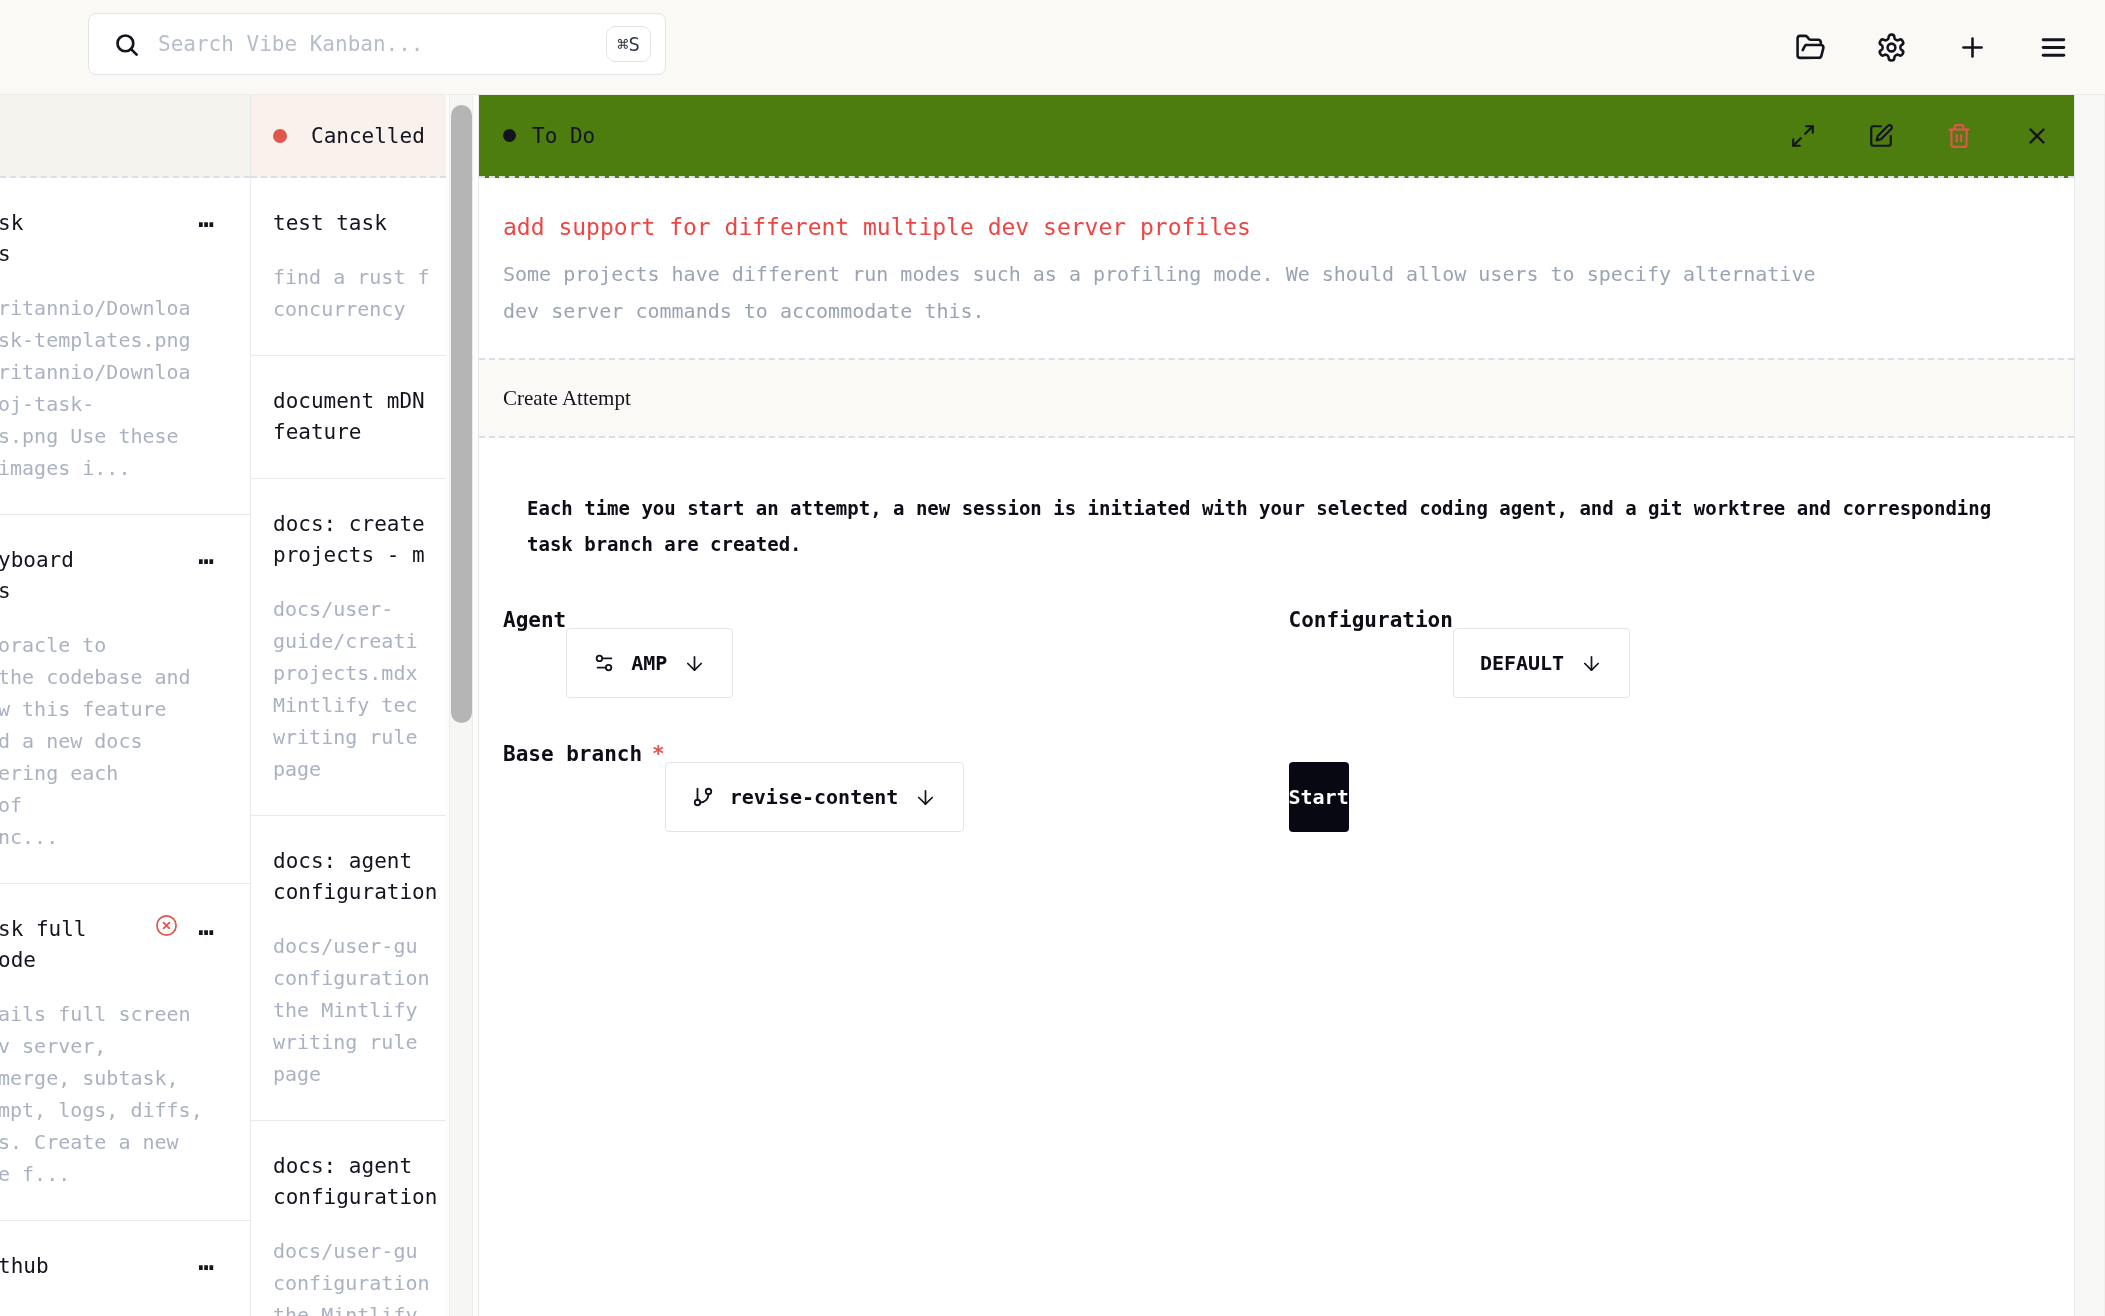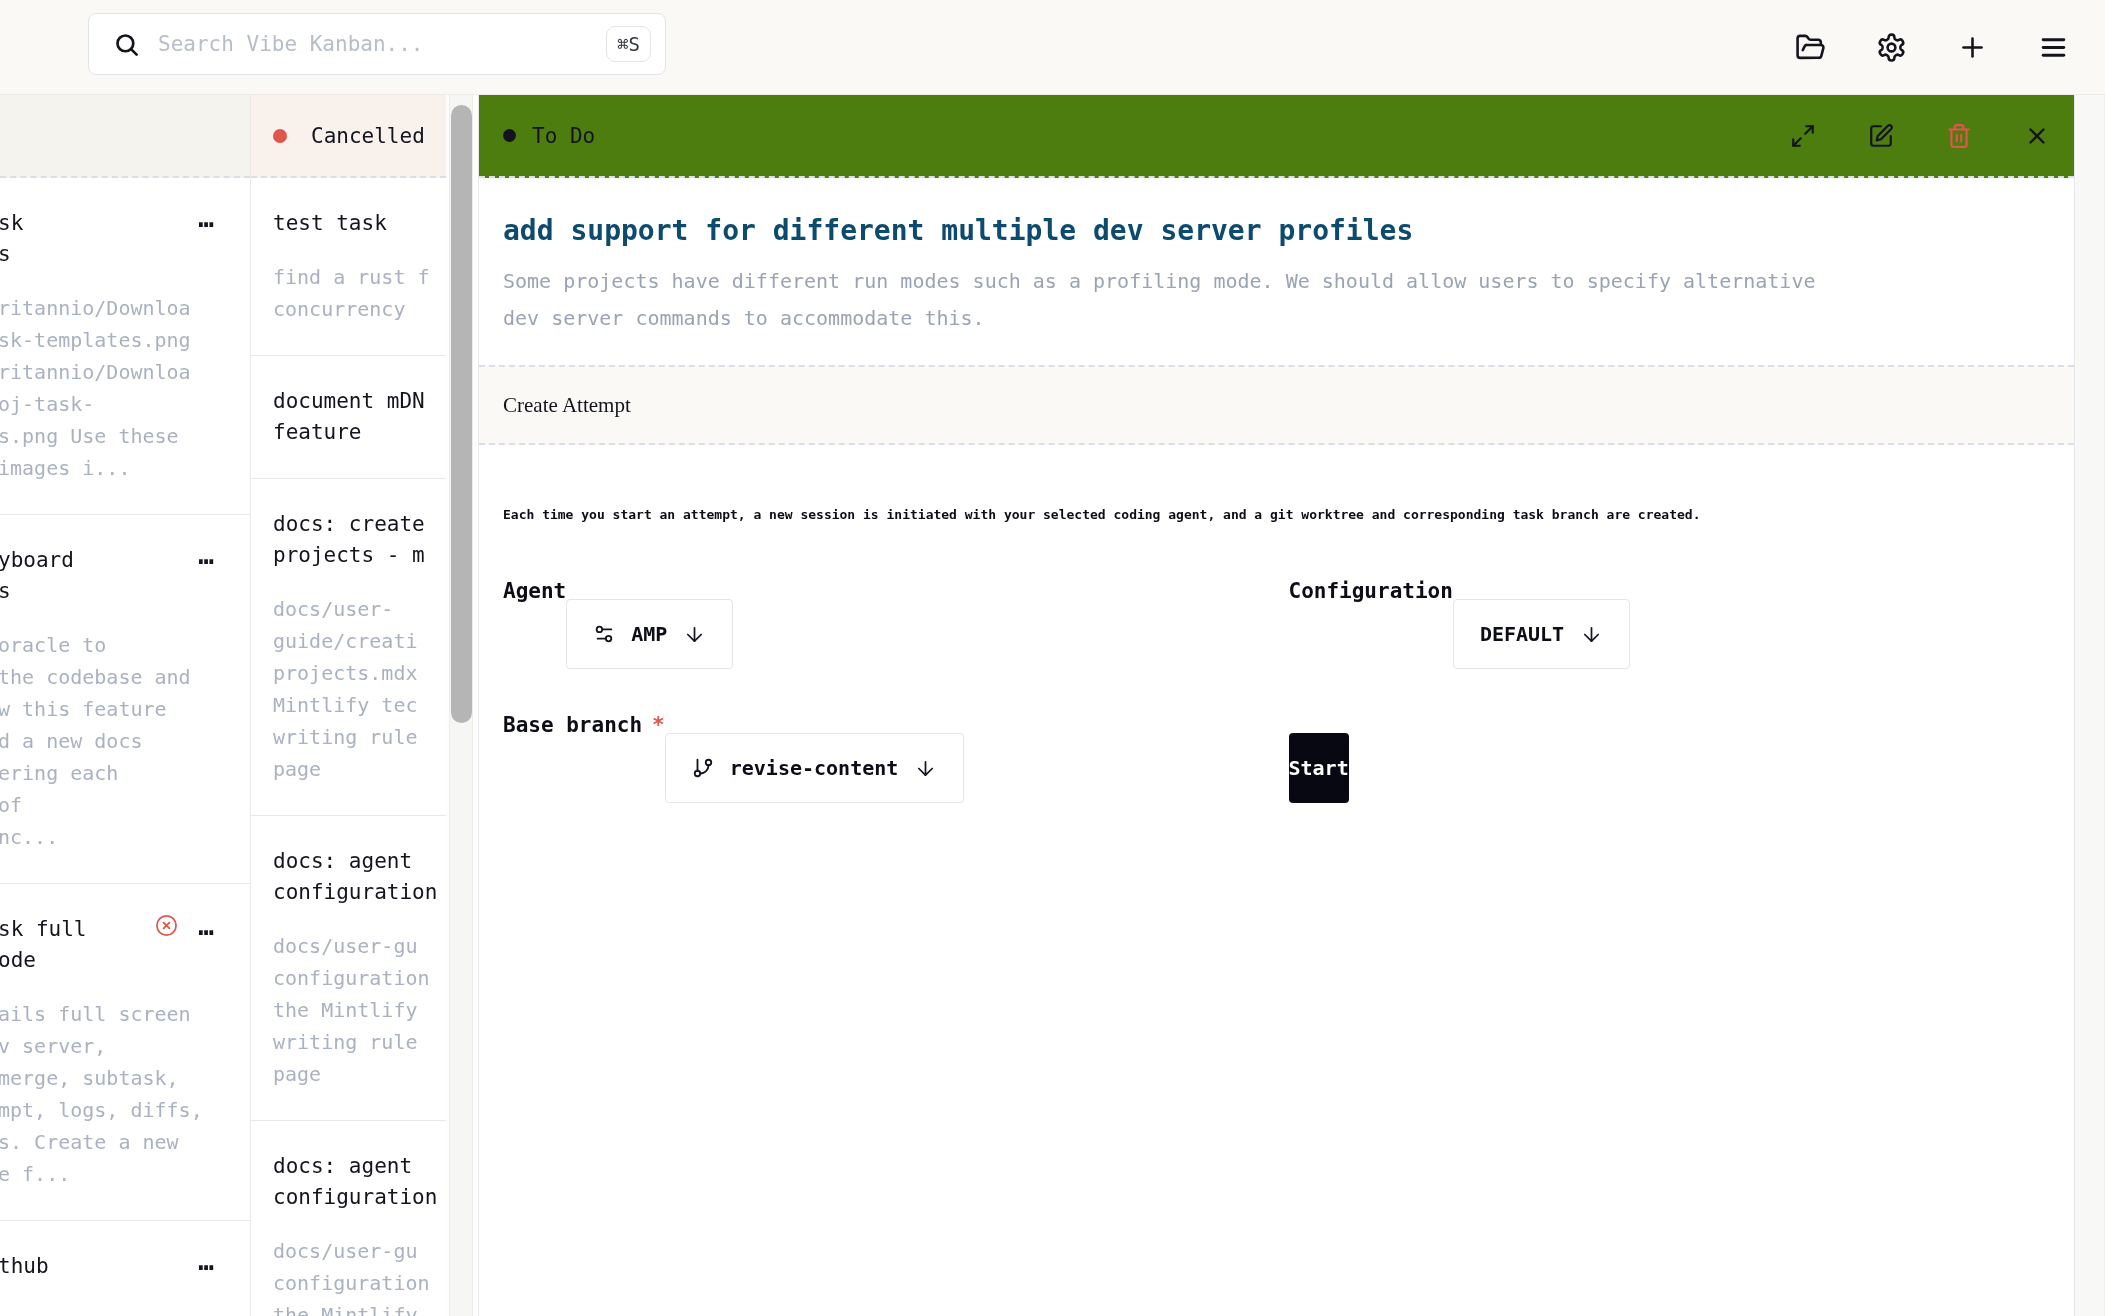--- a/index.html
+++ b/index.html
@@ -58,30 +58,30 @@
   .panel { position:absolute; left:478px; top:95px; right:0; bottom:0; background:#ffffff;
            border-left:1px solid #e7e9ed; }
   .gutter { position:absolute; right:0; top:0; bottom:0; width:31px; background:#f8f8f6;
             border-left:1px solid #e5e7ea; border-right:1px solid #f0f0ee; }
   .panel-inner { position:absolute; left:0; right:31px; top:0; bottom:0; overflow:hidden; }
   .panel-header { height:83px; background:#4d7c0f; border-bottom:2px dashed #d9dee8;
                   display:flex; align-items:center; padding:0 24px; }
   .panel-status-label { margin-left:16px; font-size:21px; font-weight:500; }
   .panel-header-actions { margin-left:auto; display:flex; align-items:center; gap:52px; }
 
-  .panel-title { margin:36px 24px 0; font-size:28px; font-weight:700; color:#0c4a6e; }
+  .panel-title { margin:36px 24px 0; font-size:23px; font-weight:400; color:#ef4444; }
   .panel-desc { margin:16px 24px 0; font-size:20px; line-height:37px; color:#9aa3b4; max-width:1350px; }
 
   .attempt-band { margin-top:28px; height:80px; background:#faf9f5;
                   border-top:2px dashed #d9dee8; border-bottom:2px dashed #d9dee8;
                   display:flex; align-items:center; padding:0 24px; }
   .attempt-band .label { font-size:21px; font-weight:500;font-family:Liberation Serif, serif; }
 
   .form { padding:0 24px; }
-  .info { margin-top:52px; font-size:13px; font-weight:600; line-height:36px; max-width:1500px; color:#0c0d17; }
+  .info { margin-top:52px; font-size:19px; font-weight:600; line-height:36px; max-width:1500px; color:#0c0d17;margin-left:24px; }
   .grid { display:grid; grid-template-columns:1fr 1fr; column-gap:24px; margin-top:46px; }
   .cell { display:flex; flex-direction:row; }
   .field-label { font-size:21px; font-weight:700; color:#0c0d17; }
   .req { color:#e0564d; margin-left:10px; font-weight:700; }
   .select { margin-top:20px; height:70px; background:#fff; border:1px solid #e3e5e9; border-radius:4px;
             display:flex; align-items:center; padding:0 26px; gap:16px; cursor:pointer; }
   .select .value { font-size:20px; font-weight:700; color:#0c0d17; }
   .select .arrow { margin-left:auto; }
   .row2 { margin-top:44px; }
   .start-btn { margin-top:auto; height:70px; background:#070812; color:#ffffff; border:none; border-radius:4px;

